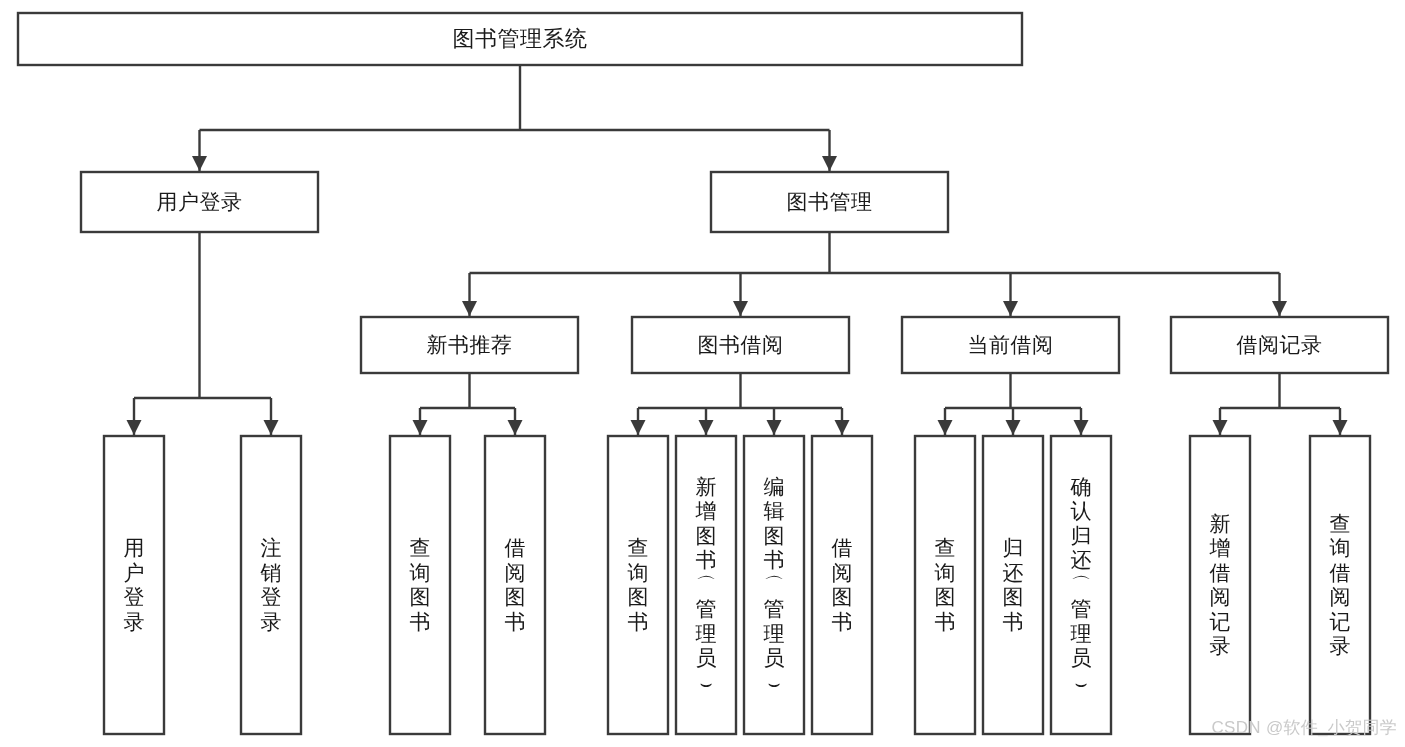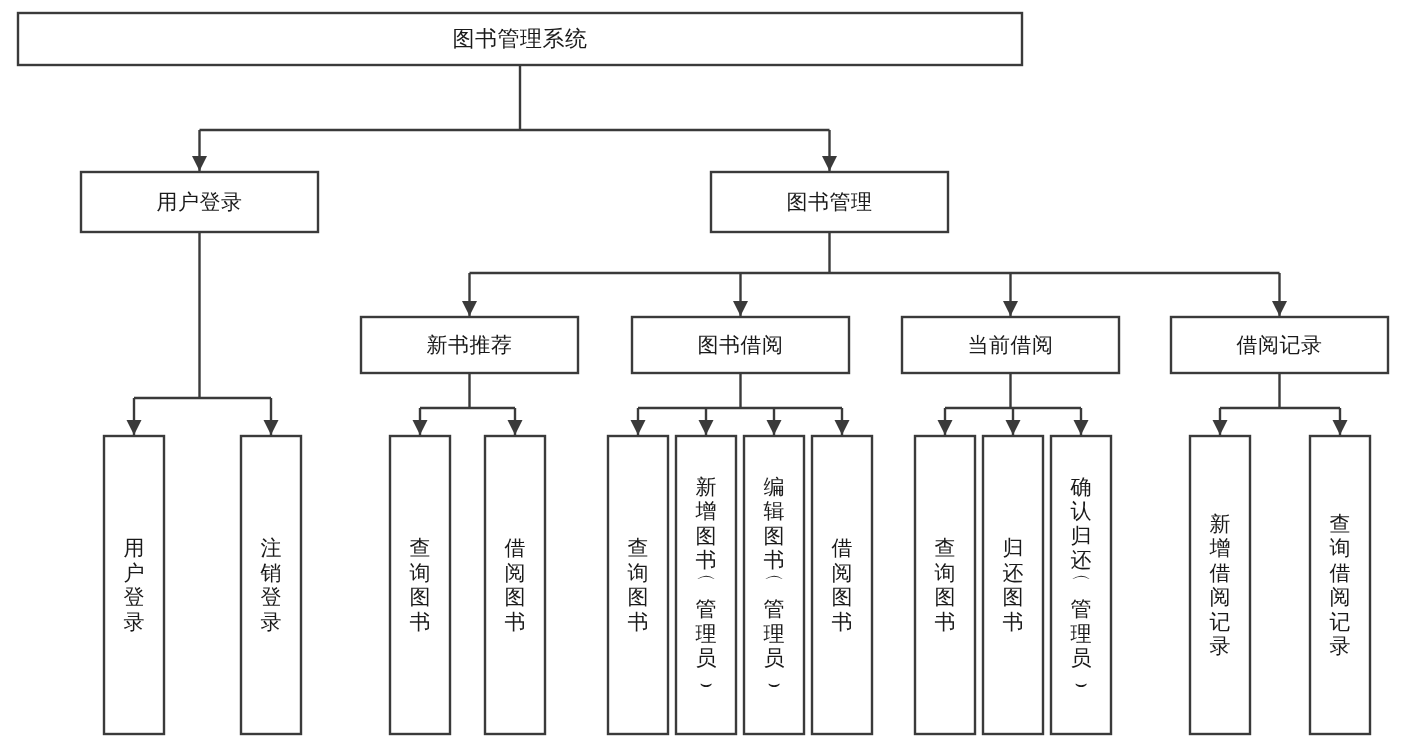--- a/index.html
+++ b/index.html
@@ -205,13 +205,14 @@
         <g>
           <rect x="1190" y="436" width="60" height="298" class="node-rect"></rect>
           <text x="1220" y="530.61" class="vlabel"><tspan x="1220" dy="0">新</tspan><tspan x="1220" dy="24.5">增</tspan><tspan x="1220" dy="24.5">借</tspan><tspan x="1220" dy="24.5">阅</tspan><tspan x="1220" dy="24.5">记</tspan><tspan x="1220" dy="24.5">录</tspan></text>
         </g>
         <g>
           <rect x="1310" y="436" width="60" height="298" class="node-rect"></rect>
           <text x="1340" y="530.61" class="vlabel"><tspan x="1340" dy="0">查</tspan><tspan x="1340" dy="24.5">询</tspan><tspan x="1340" dy="24.5">借</tspan><tspan x="1340" dy="24.5">阅</tspan><tspan x="1340" dy="24.5">记</tspan><tspan x="1340" dy="24.5">录</tspan></text>
         </g>
       </g>
   </svg>
+  <div class="watermark">CSDN @软件_小贺同学</div>
 </div>
 
 </body></html>

